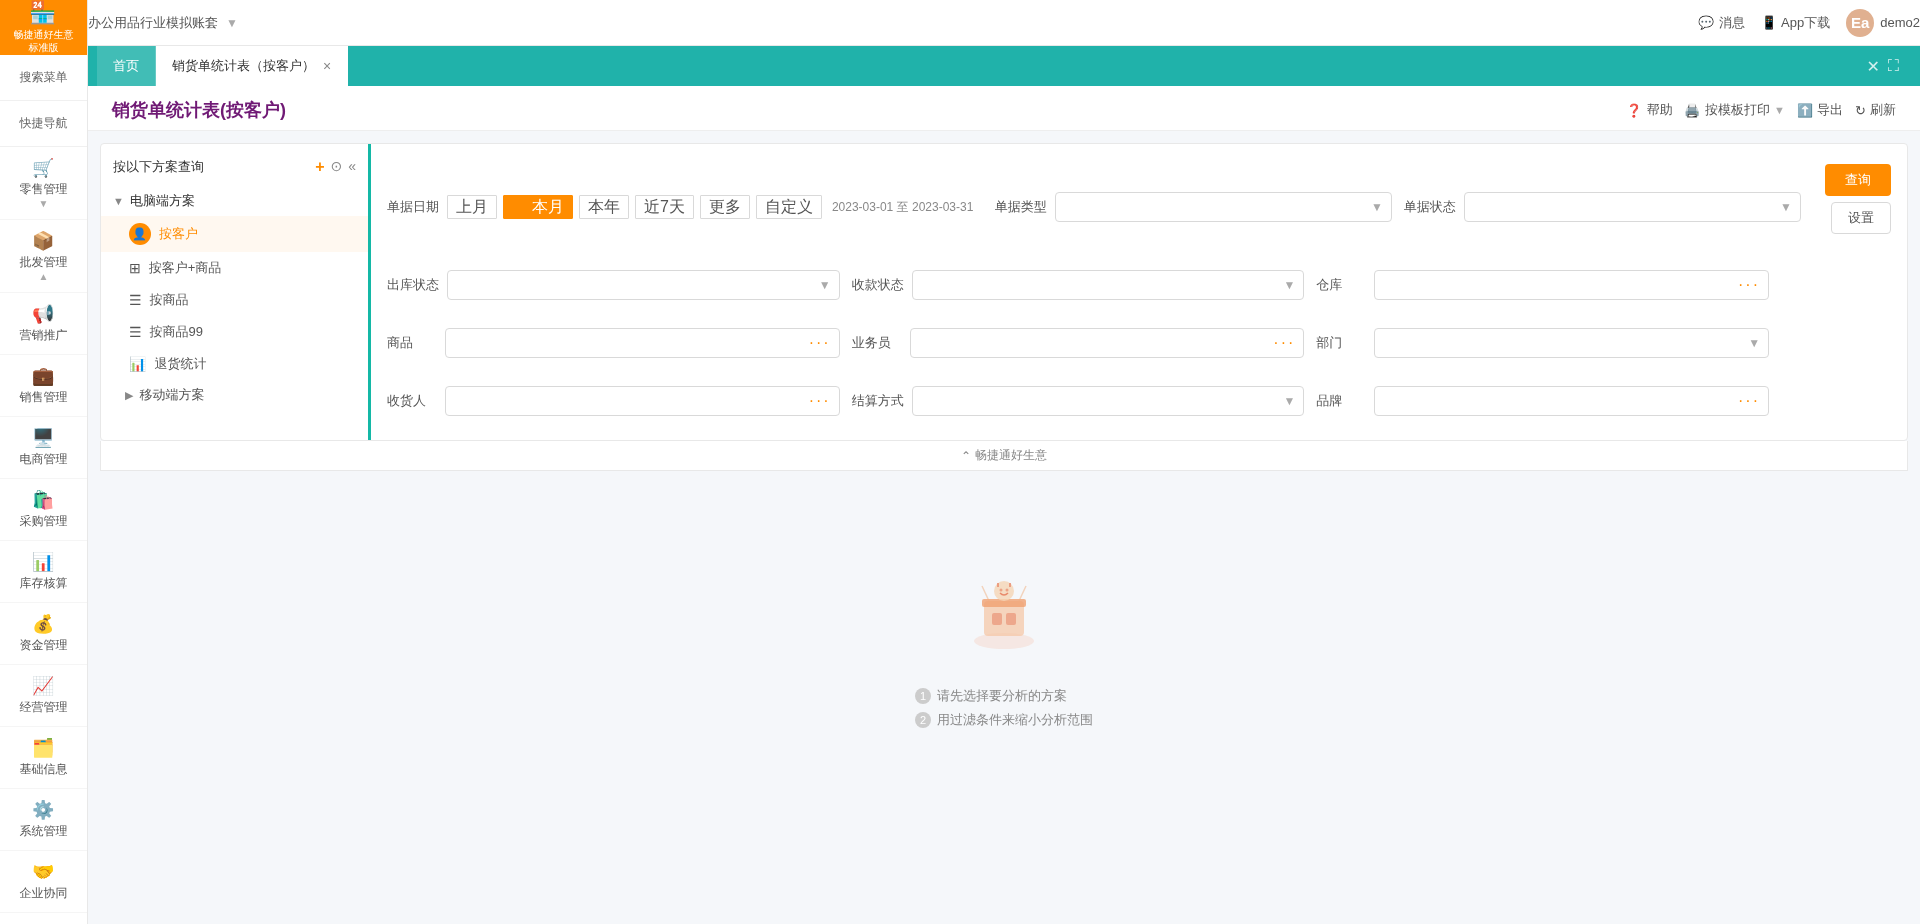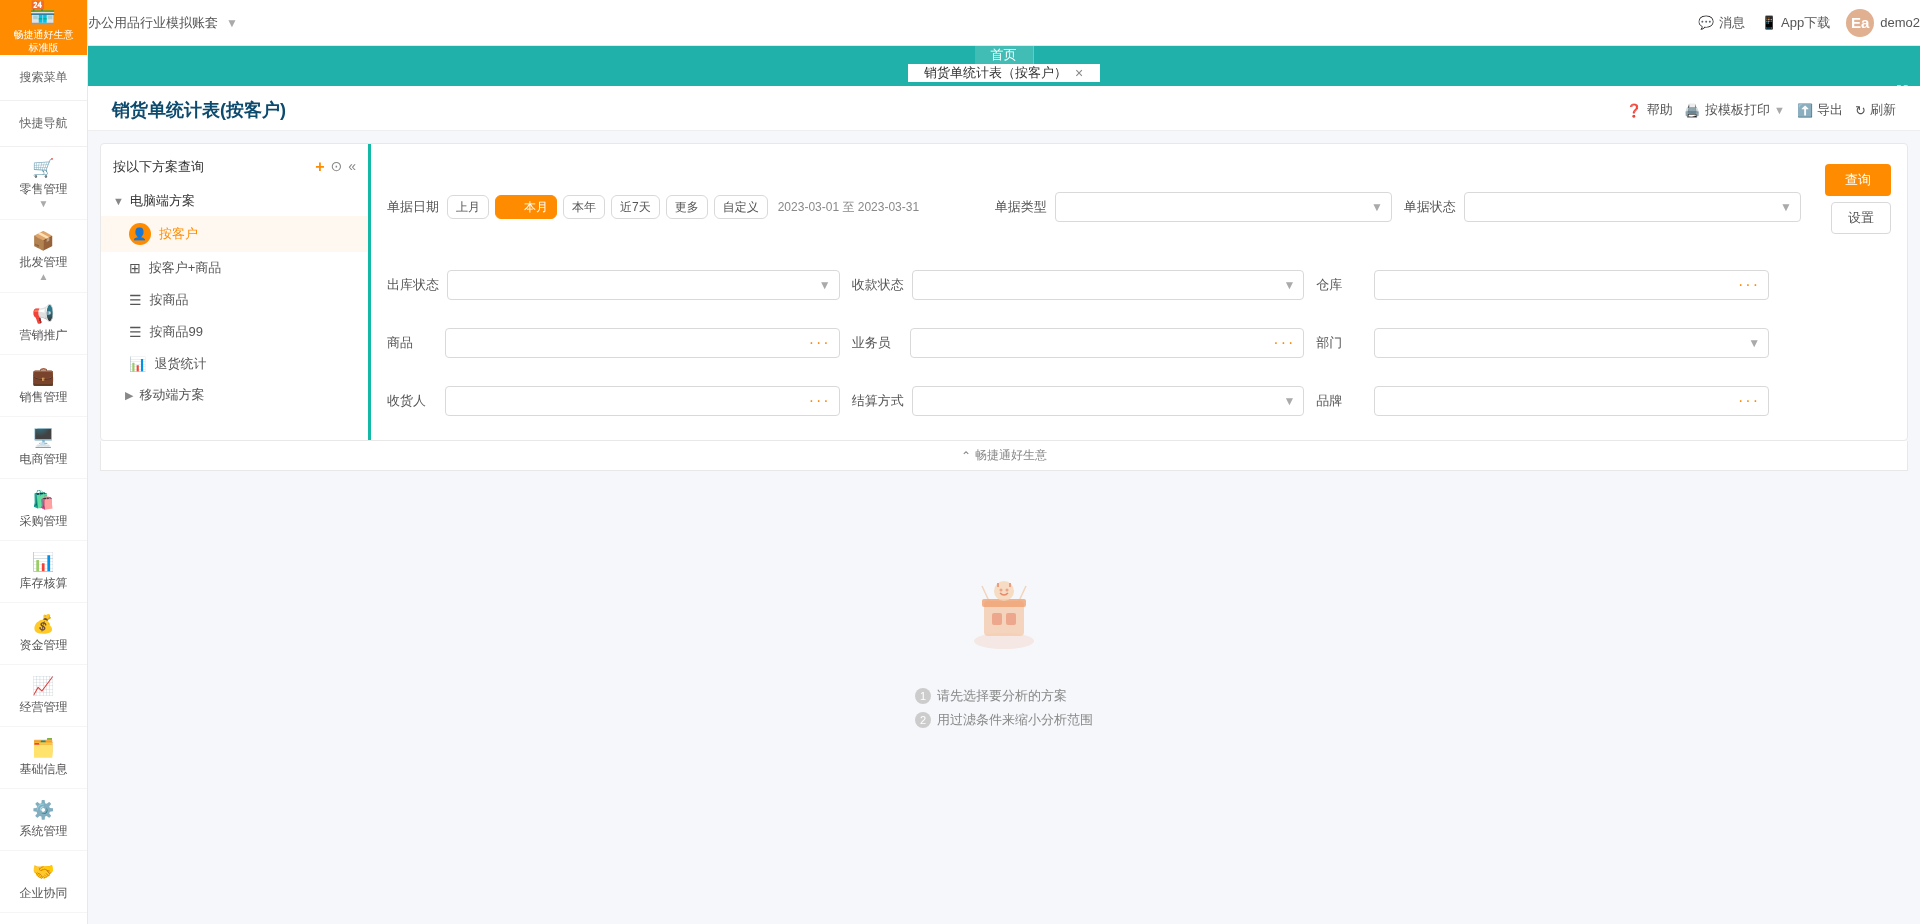--- a/index.html
+++ b/index.html
@@ -20,32 +20,32 @@
     .main { flex: 1; display: flex; flex-direction: column; height: 100%; overflow: hidden; }
 
     
     .topbar { height: 46px; background: #fff; display: flex; align-items: center; justify-content: space-between; padding: 0 0; border-bottom: 1px solid #e8e8e8; }
     .topbar-left { display: flex; align-items: center; gap: 8px; font-size: 13px; color: #555; }
     .topbar-right { display: flex; align-items: center; gap: 16px; font-size: 13px; color: #555; }
     .topbar-right .user-info { display: flex; align-items: center; gap: 6px; }
     .avatar { width: 28px; height: 28px; border-radius: 50%; background: #e0b090; display: flex; align-items: center; justify-content: center; font-size: 15px; color: #fff; font-weight: bold; }
 
     
-    .tabs-bar { height: 40px; background: #20b2aa; display: flex; align-items: center; padding: 0 0; flex-direction: column; }
+    .tabs-bar { height: 40px; background: #20b2aa; display: flex; align-items: center; padding: 0 9px; }
     .tab { height: 40px; display: flex; align-items: center; padding: 0 16px; font-size: 13px; color: rgba(255,255,255,0.85); cursor: pointer; border-right: 1px solid rgba(255,255,255,0.2); }
     .tab.home { background: rgba(255,255,255,0.15); color: #fff; }
     .tab.active { background: #fff; color: #333; }
     .tab .close-btn { margin-left: 8px; font-size: 14px; color: #888; cursor: pointer; }
     .tab-expand { margin-left: auto; padding-right: 12px; display: flex; align-items: center; gap: 8px; }
     .tab-expand span { color: rgba(255,255,255,0.8); font-size: 16px; cursor: pointer; }
 
     
     .page-content { flex: 1; background: #f5f7fa; overflow-y: auto; padding: 0; }
     .page-header { background: #fff; padding: 12px 24px 8px; display: flex; align-items: center; justify-content: space-between; border-bottom: 1px solid #eee; }
-    .page-title { font-size: 18px; font-weight: bold; color: #0c4a6e; }
+    .page-title { font-size: 18px; font-weight: bold; color: #701a75; }
     .page-actions { display: flex; align-items: center; gap: 12px; font-size: 13px; color: #555; }
     .page-actions .action-btn { display: flex; align-items: center; gap: 4px; cursor: pointer; color: #555; }
     .export-btn { display: flex; align-items: center; gap: 4px; }
 
     
     .filter-panel { display: flex; background: #fff; margin: 12px 12px 0; border-radius: 4px; border: 1px solid #e8e8e8; }
     .filter-sidebar { width: 270px; border-right: 3px solid #14b8a6; padding: 8px 0; }
     .filter-sidebar-header { display: flex; align-items: center; justify-content: space-between; padding: 6px 12px; font-size: 13px; color: #333; font-weight: 500; }
     .filter-sidebar-header .header-icons { display: flex; gap: 6px; }
     .filter-sidebar-header .header-icons span { cursor: pointer; color: #888; font-size: 14px; }
@@ -64,21 +64,21 @@
     
     .filter-form { flex: 1; padding: 12px 16px; }
     .filter-row { display: flex; align-items: center; margin-bottom: 12px; gap: 12px; }
     .filter-field { display: flex; align-items: center; flex: 1; min-width: 0; margin-top: 16px; }
     .filter-label { font-size: 13px; color: #555; white-space: nowrap; margin-right: 8px; min-width: 50px; }
     .filter-input { flex: 1; height: 30px; border: 1px solid #d9d9d9; border-radius: 4px; padding: 0 8px; font-size: 13px; color: #333; background: #fff; display: flex; align-items: center; justify-content: space-between; cursor: pointer; min-width: 0; }
     .filter-input .placeholder { color: #999; }
     .filter-input .dots { color: #ff8c00; font-size: 16px; letter-spacing: 2px; }
     .filter-input .chevron { color: #aaa; font-size: 12px; }
     .date-range-row { display: flex; align-items: center; gap: 6px; }
-    .date-btn { height: 24px; padding: 0 8px; border: 1px solid #d9d9d9; border-radius: 6px; font-size: 12px; cursor: pointer; background: #fff; color: #555; }
+    .date-btn { height: 24px; padding: 0 8px; border: 1px solid #d9d9d9; border-radius: 1px; font-size: 16px; cursor: pointer; background: #fff; color: #555; }
     .date-btn.active { background: #ff8c00; color: #fff; border-color: #ff8c00; padding-left: 28px; }
     .date-range-text { font-size: 12px; color: #888; margin-left: 4px; }
 
     
     .query-btn { height: 32px; padding: 0 20px; background: #ff8c00; color: #fff; border: none; border-radius: 4px; font-size: 13px; cursor: pointer; }
     .settings-btn { height: 32px; padding: 0 16px; background: #fff; color: #555; border: 1px solid #d9d9d9; border-radius: 4px; font-size: 13px; cursor: pointer; }
 
     .query-settings { display: flex; flex-direction: column; gap: 6px; align-items: flex-end; padding: 8px 0 8px 12px; justify-content: flex-start; }
 
     

